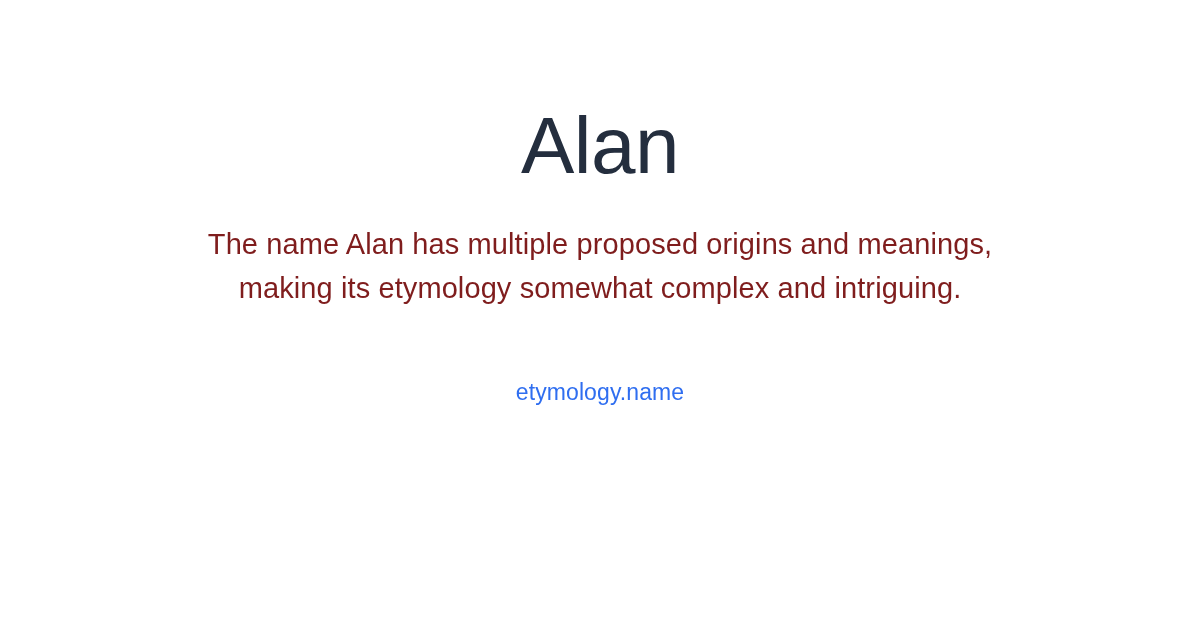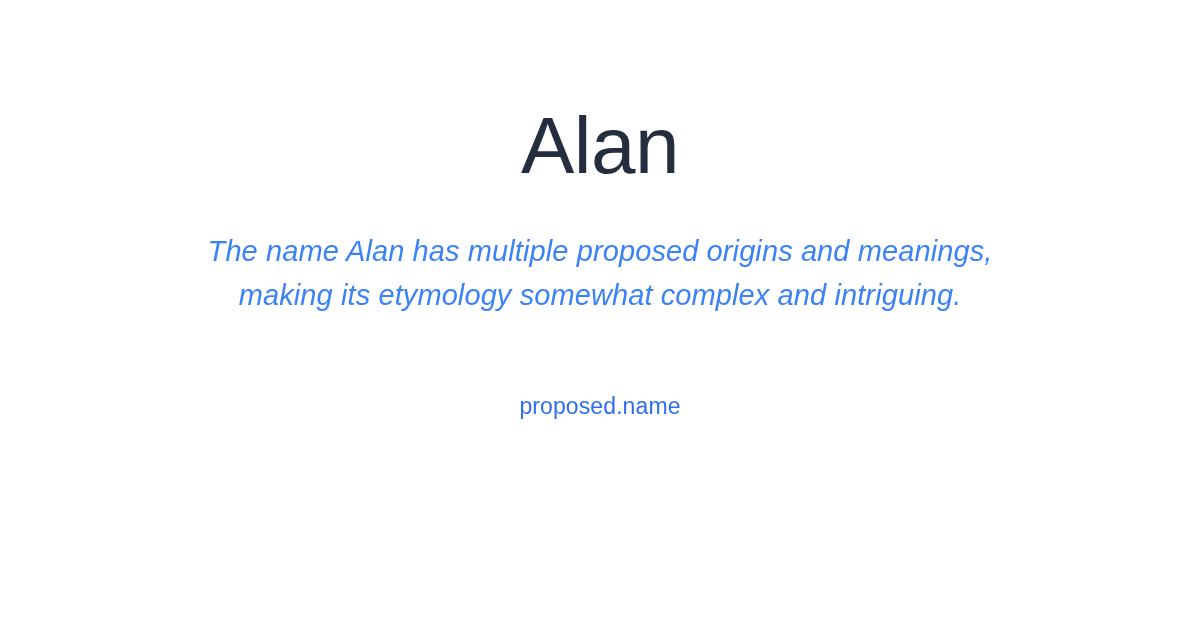--- a/index.html
+++ b/index.html
@@ -40,29 +40,28 @@
     font-size: 80px;
     line-height: 1.0;
     font-weight: 400;
     color: #242e3e;
     letter-spacing: -0.5px;
     margin: 0;
     padding: 0;
   }
 
   .description {
-    margin: 7px;
+    margin: 0;
     padding: 0;
     width: 860px;
     font-size: 29px;
     line-height: 44px;
     font-weight: 400;
-    color: #3b82f6;
+    color: #7f1d1d;
     letter-spacing: 0.1px;
-    font-style: italic;
   }
 
   .desc-spacer {
     height: 36px;
   }
 
   .link-spacer {
     height: 68px;
   }
 
@@ -83,17 +82,17 @@
   <div class="content-block">
 
     <h1 class="name-title">Alan</h1>
 
     <div class="desc-spacer"></div>
 
     <p class="description">The name Alan has multiple proposed origins and meanings, making its etymology somewhat complex and intriguing.</p>
 
     <div class="link-spacer"></div>
 
-    <a class="site-link" href="#">proposed.name</a>
+    <a class="site-link" href="#">etymology.name</a>
 
   </div>
 
 </div>
 
 </body></html>

